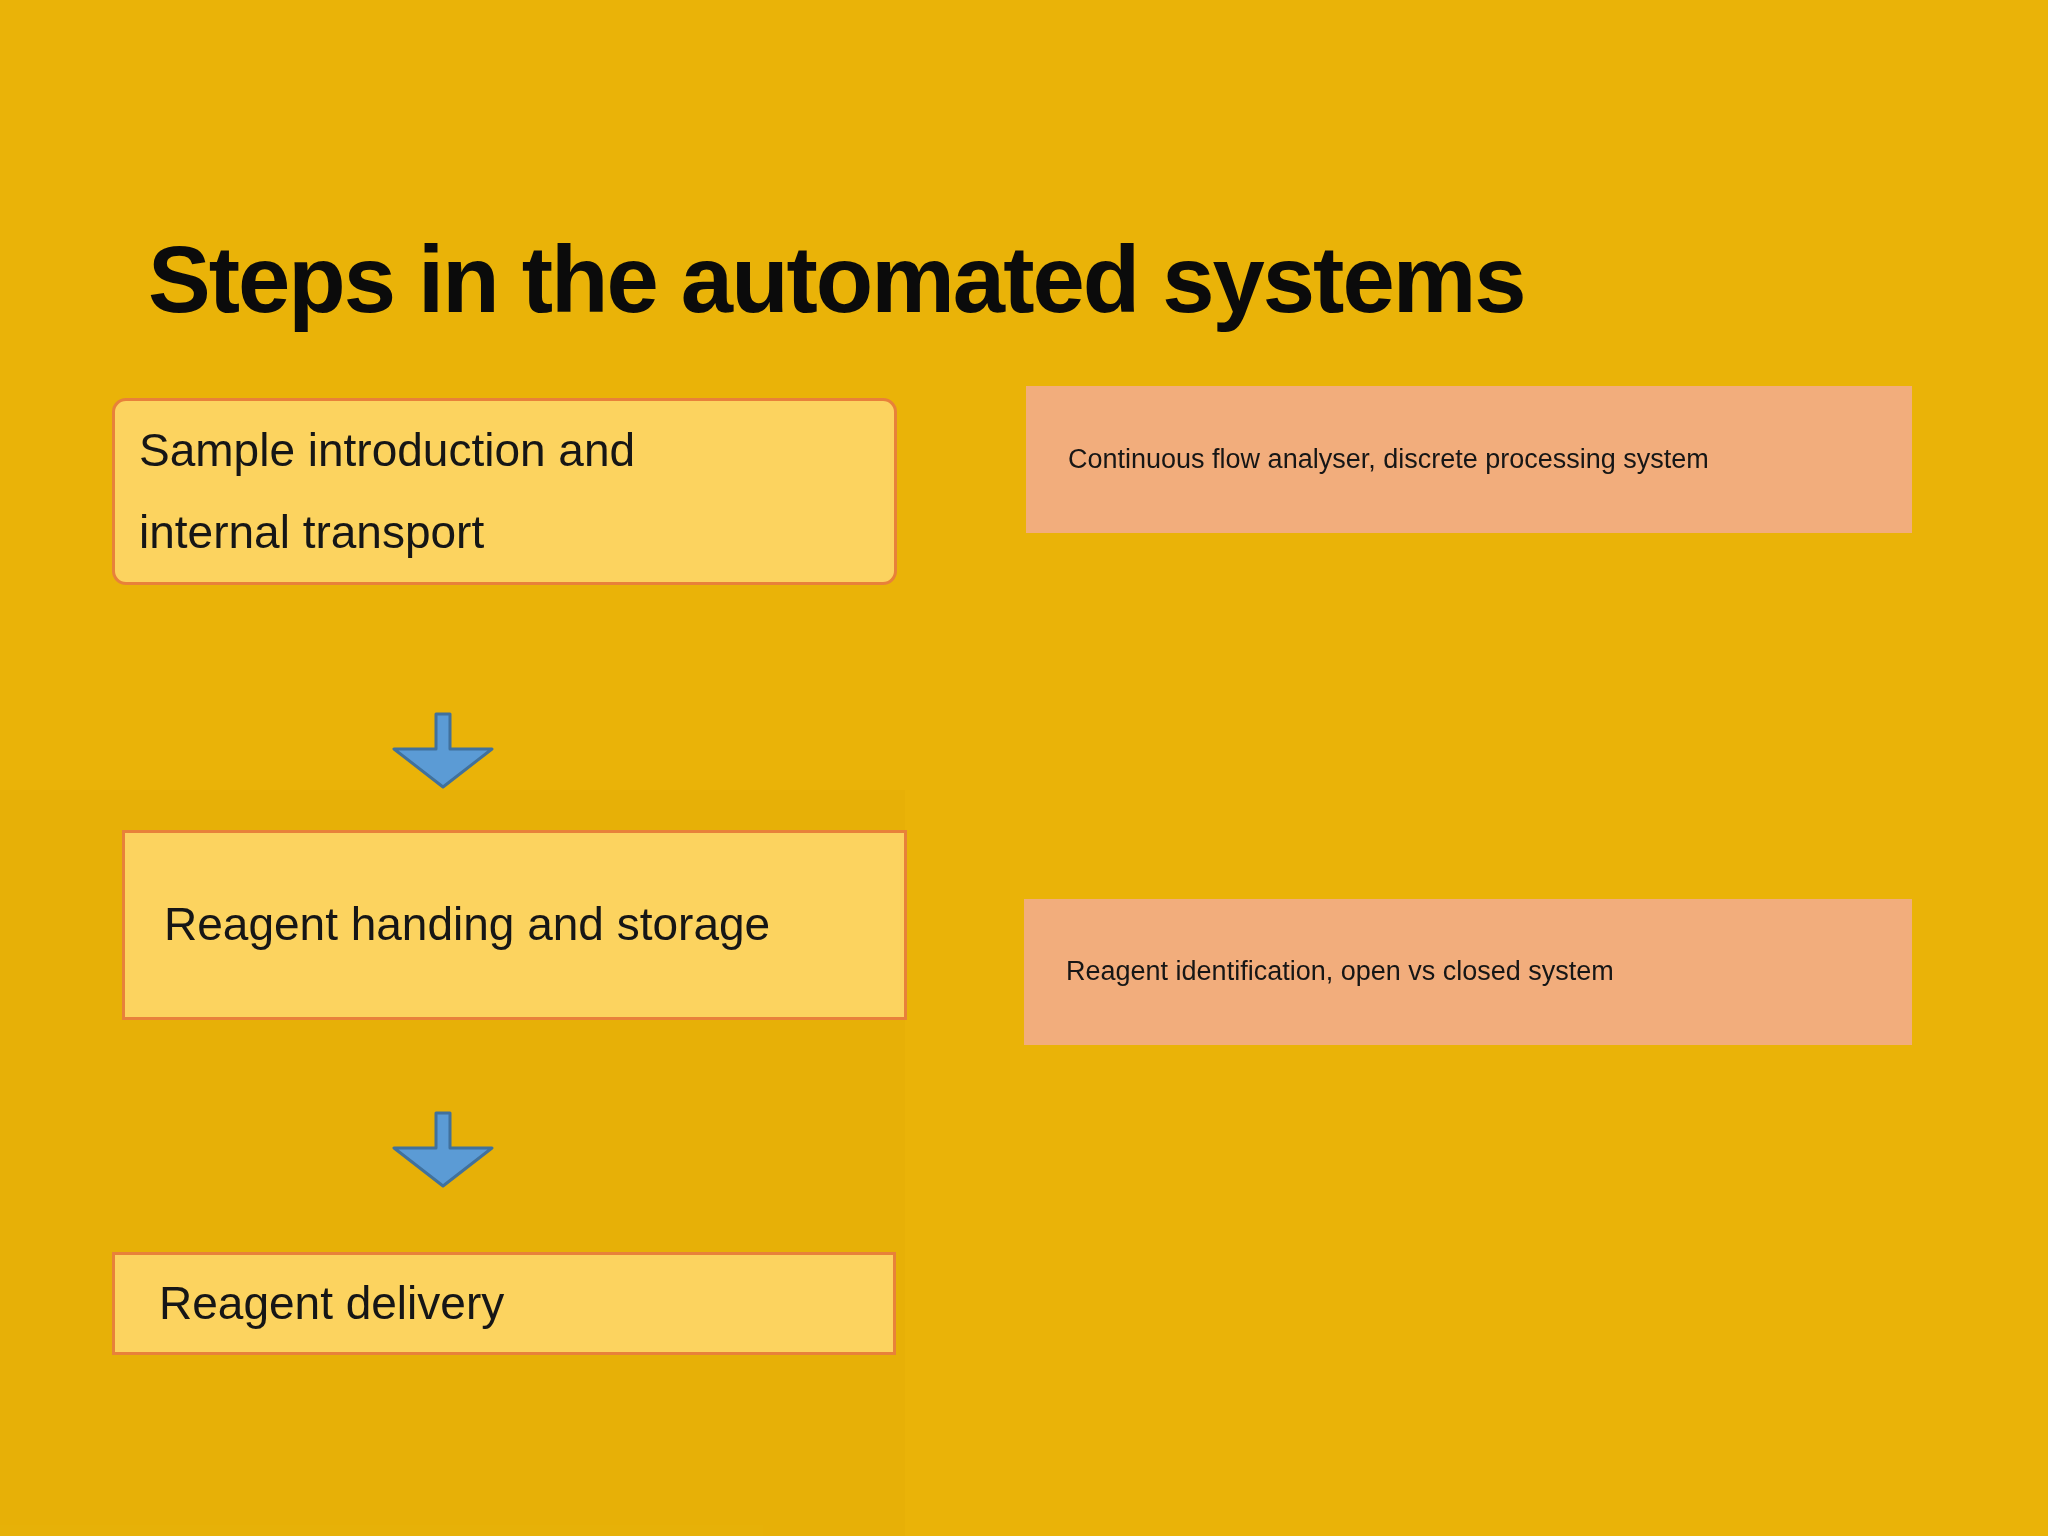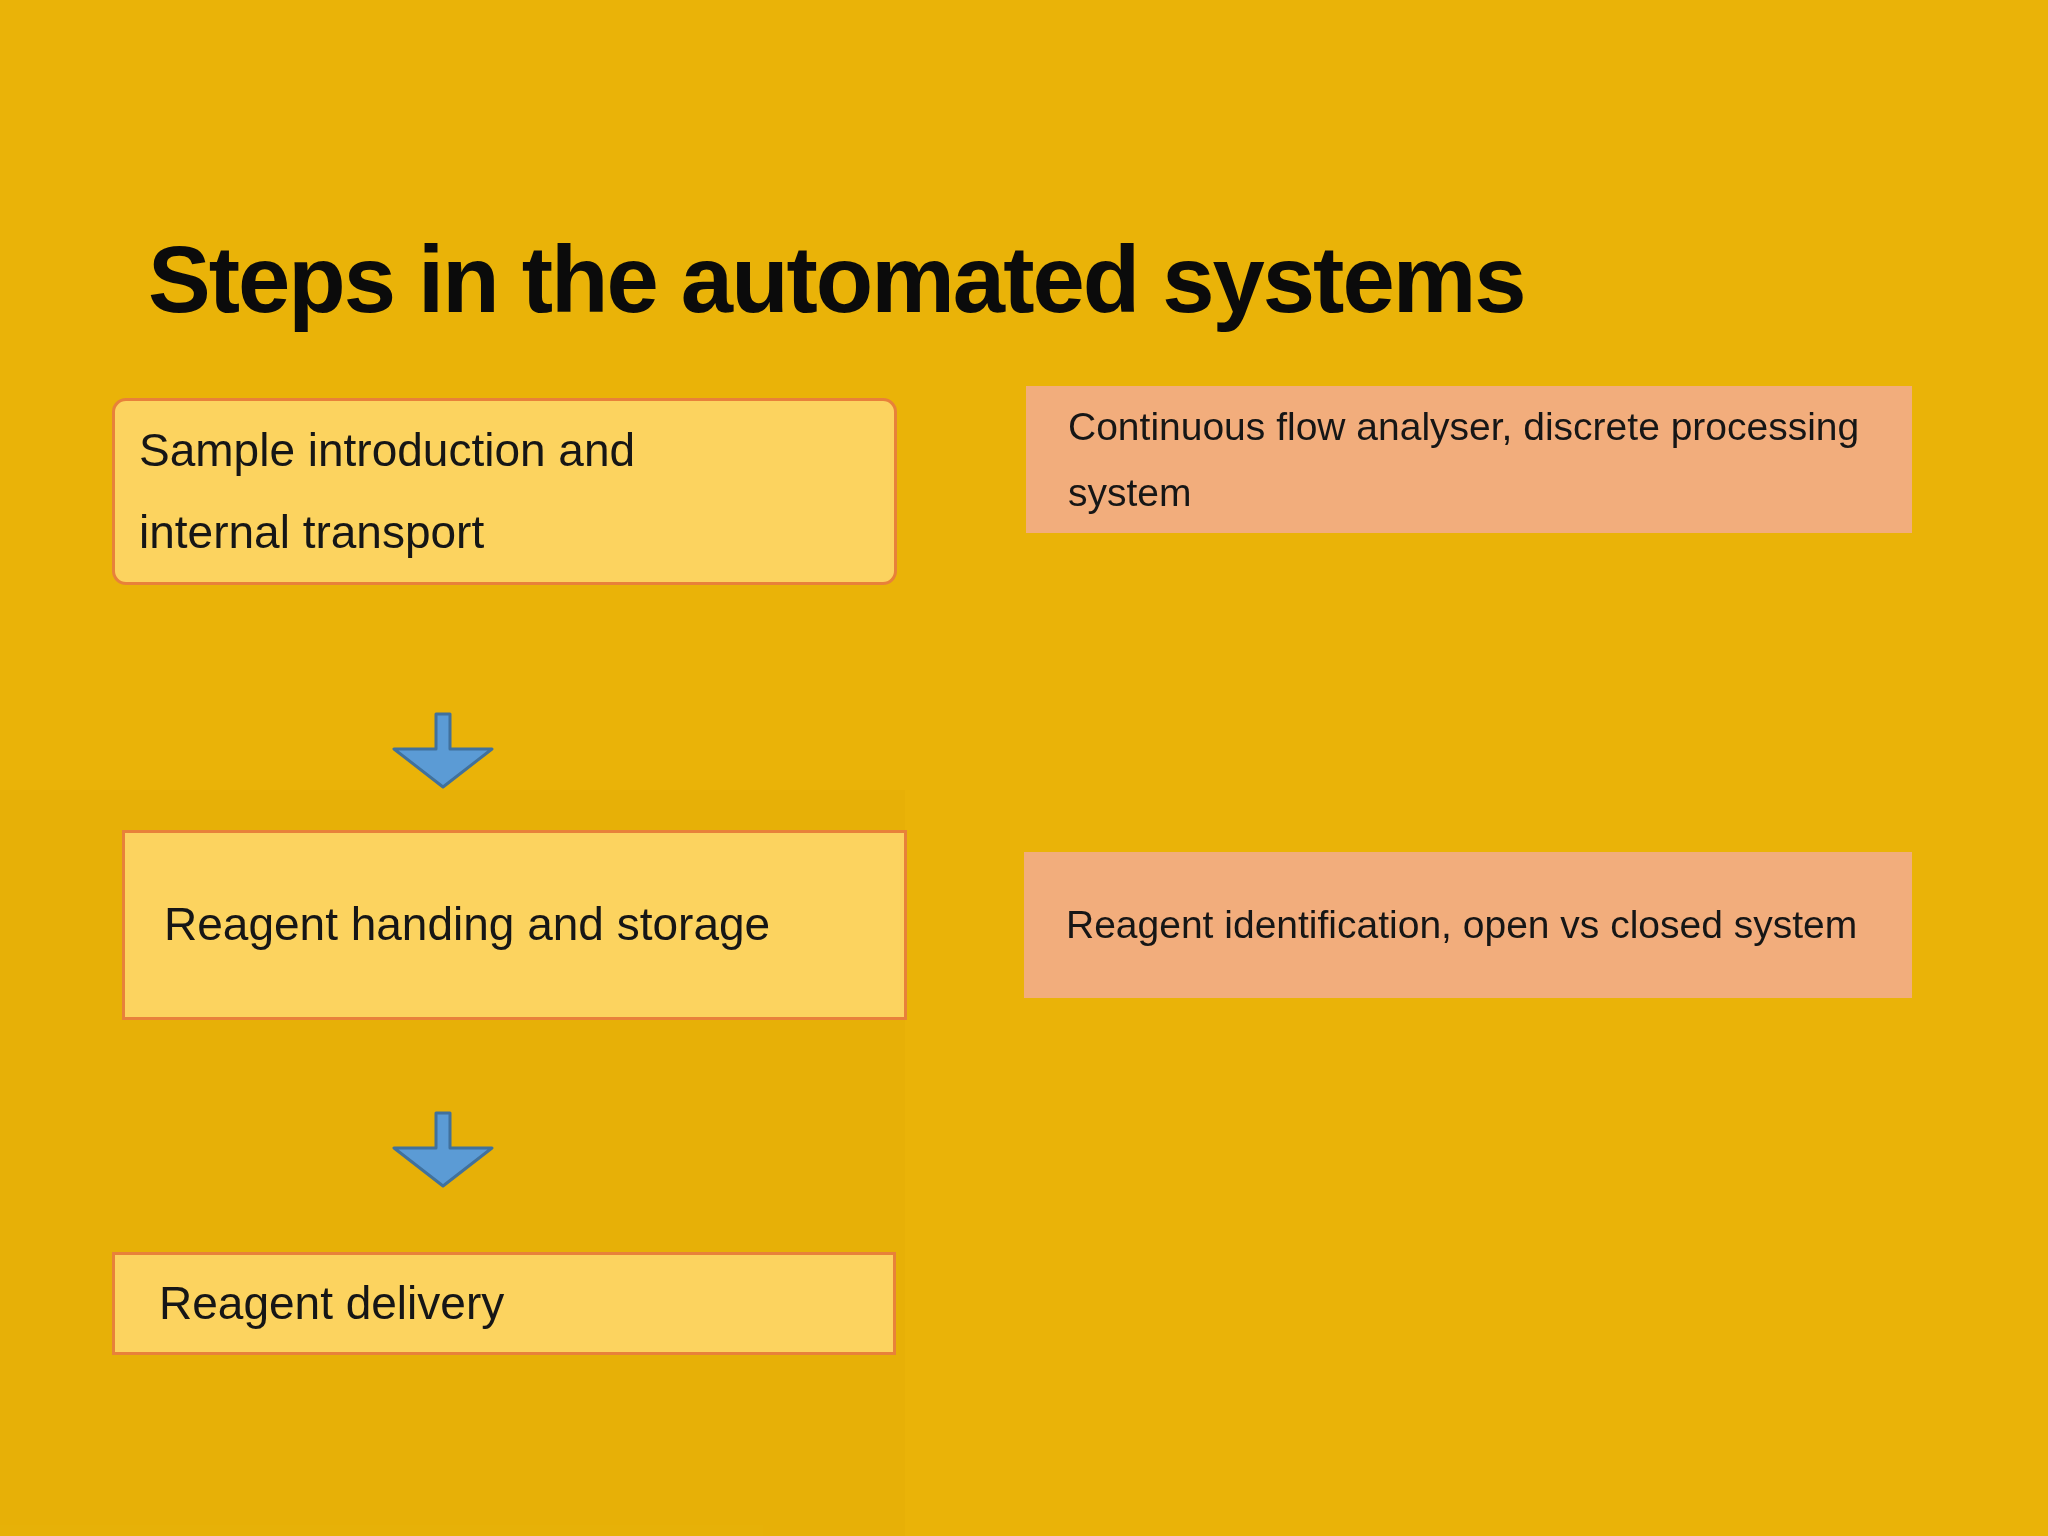--- a/index.html
+++ b/index.html
@@ -54,23 +54,23 @@
   }
   .note-box {
     position: absolute;
     box-sizing: border-box;
     background: var(--note-fill, #F2AD7C);
     display: flex;
     align-items: center;
     color: var(--text-color, #161616);
   }
   .note-1 { left: 1026px; top: 386px; width: 886px; height: 147px; padding-left: 42px; padding-right: 30px; }
-  .note-2 { left: 1024px; top: 852px; width: 888px; height: 146px; padding-left: 42px; padding-right: 30px; }
+  .note-2 { left: 1024px; top: 899px; width: 888px; height: 146px; padding-left: 42px; padding-right: 30px; }
   .note-label {
-    font-size: 39px;
+    font-size: 27px;
     line-height: 1.68;
   }
   .arrow {
     position: absolute;
     width: 102px;
     height: 78px;
   }
   .arrow-1 { left: 392px; top: 712px; }
   .arrow-2 { left: 392px; top: 1111px; }
   .arrow svg { display: block; width: 100%; height: 100%; }

